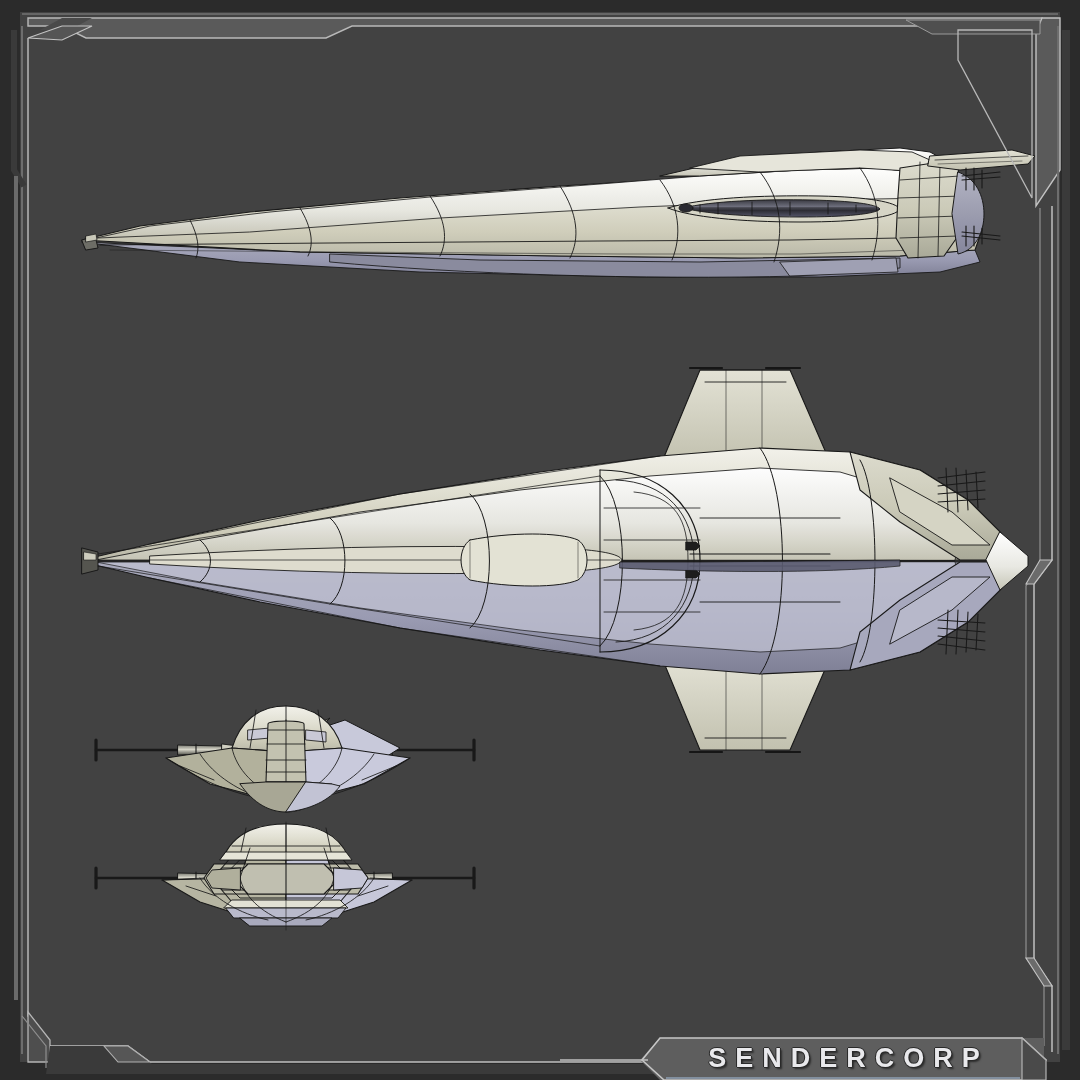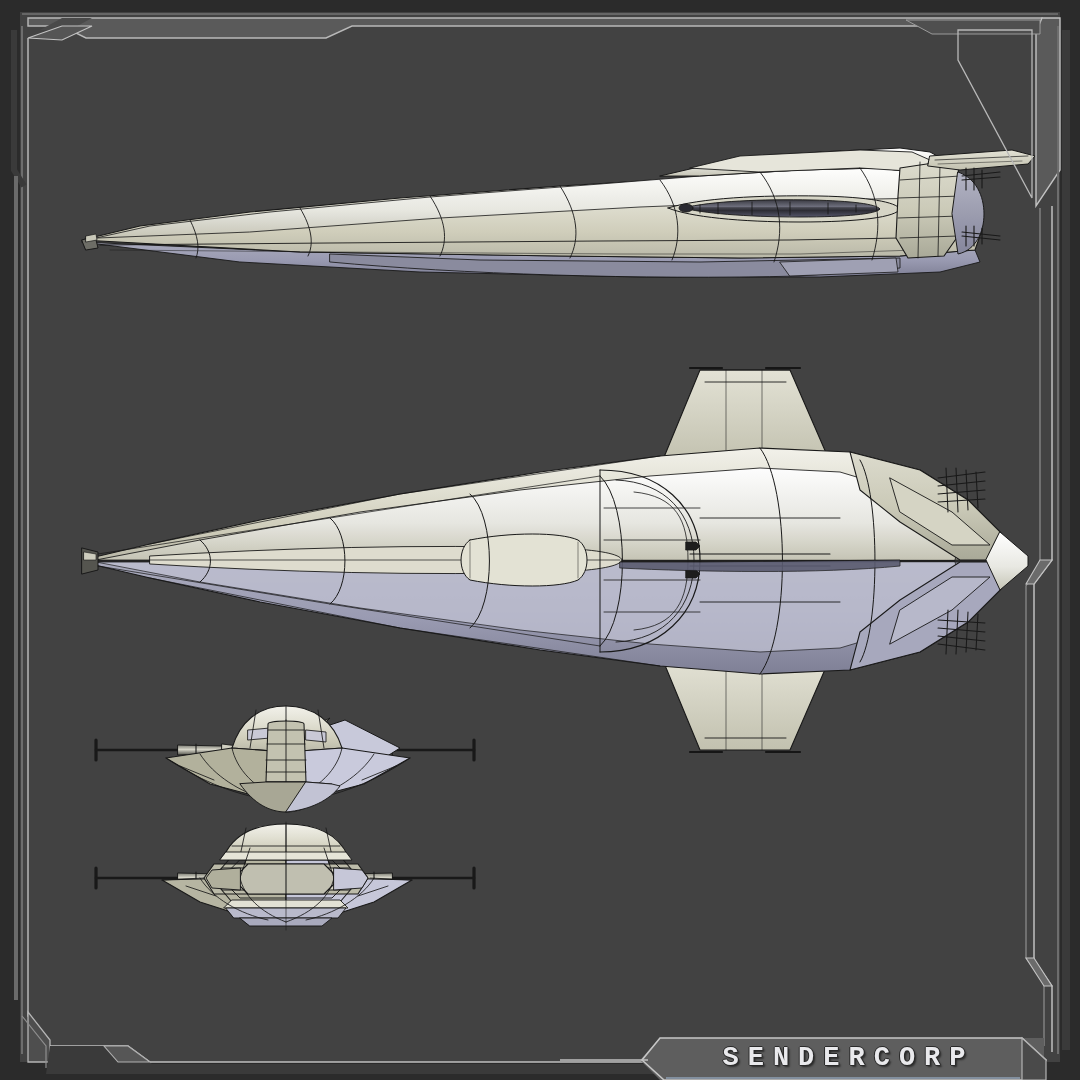--- a/index.html
+++ b/index.html
@@ -14,21 +14,21 @@
   
   #frame{position:absolute;inset:0;pointer-events:none;}
   #frame svg{display:block;width:1080px;height:1080px;}
 
   
   #watermark{
     position:absolute;left:660px;top:1036px;width:368px;height:44px;
     display:flex;align-items:center;justify-content:center;
   }
   #watermark .wm-text{
-    font-family:Liberation Mono, monospace;
+    font-family:Liberation Sans, sans-serif;
     font-weight:700;
     font-size:27px;
     letter-spacing:9px;
     color:#e9e9ec;
     text-shadow:
        1px 0 0 #2a2a2a, -1px 0 0 #2a2a2a,
        0 1px 0 #2a2a2a, 0 -1px 0 #2a2a2a,
        2px 2px 2px rgba(0,0,0,.55);
     padding-left:9px;
     white-space:nowrap;

